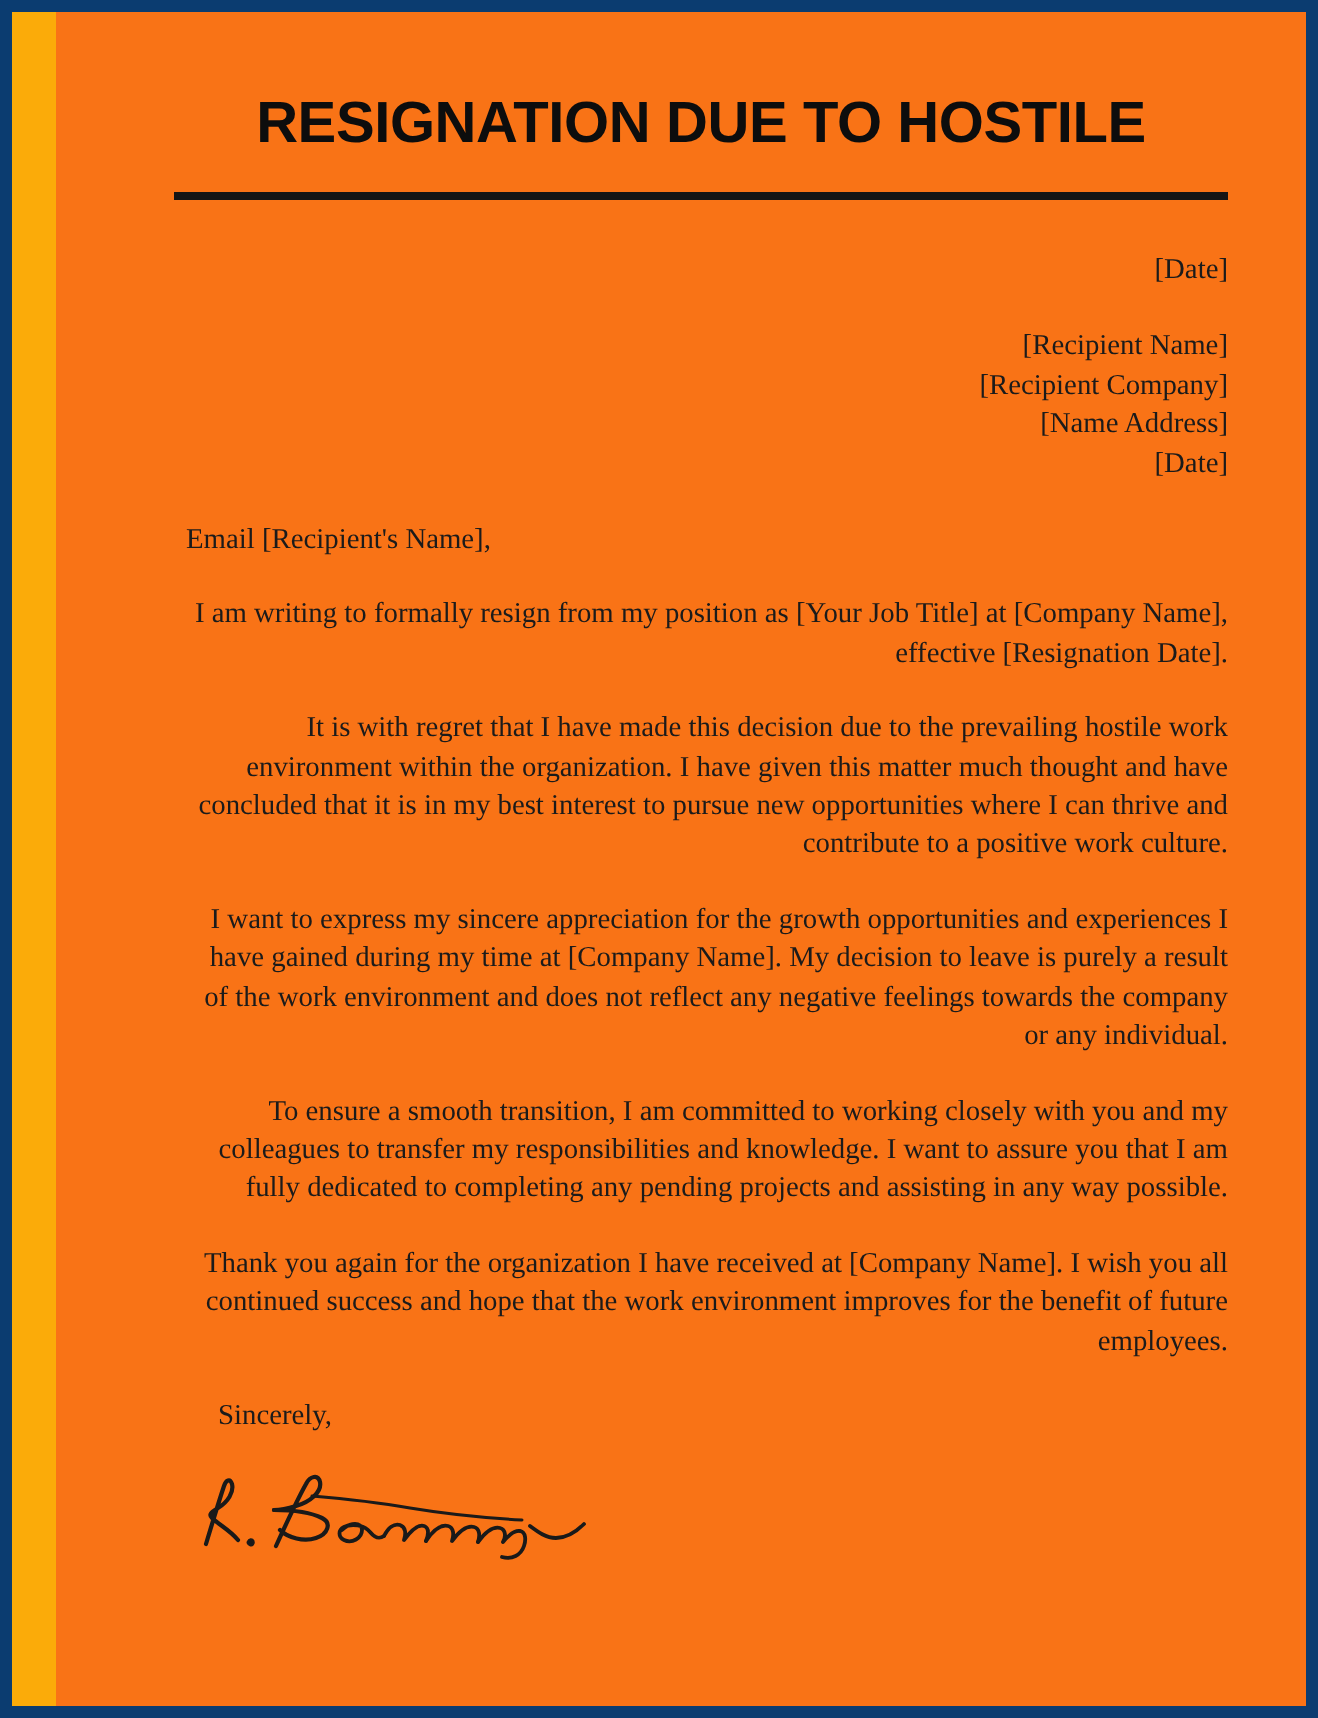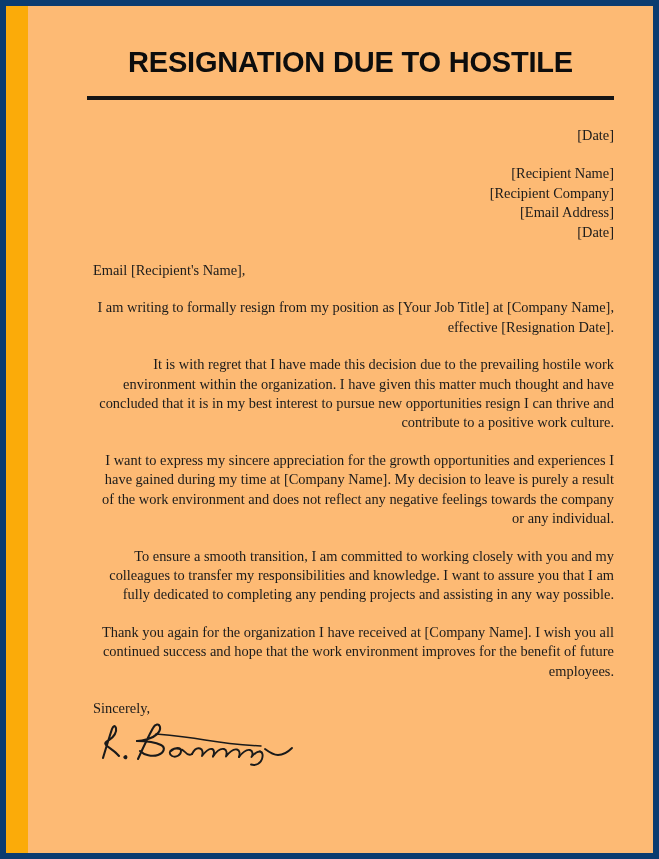--- a/index.html
+++ b/index.html
@@ -15,21 +15,21 @@
     background: #0b3c70;
     overflow: hidden;
     font-family: "Liberation Serif", "DejaVu Serif", serif;
   }
   .paper {
     position: absolute;
     left: 6px;
     top: 6px;
     right: 6px;
     bottom: 6px;
-    background: #fdba74;
+    background: #f97316;
     overflow: hidden;
   }
   .accent-bar {
     position: absolute;
     left: 0;
     top: 0;
     width: 22px;
     height: 100%;
     background: #fbab09;
   }
@@ -83,21 +83,21 @@
     margin: 0 0 18px 0;
     text-align: right;
   }
   .para:last-child {
     margin-bottom: 0;
   }
   .salutation {
     margin: 0 0 18px 0;
   }
   .closing {
-    margin: 0;
+    margin: 16px;
   }
   .signature {
     margin-top: 2px;
     height: 46px;
     width: 230px;
   }
   .signature svg {
     display: block;
     overflow: visible;
   }
@@ -120,29 +120,29 @@
       </div>
 
       <div class="letter-body">
 
         <div class="meta-line">[Date]</div>
 
         <div class="block-gap"></div>
 
         <div class="meta-line">[Recipient Name]</div>
         <div class="meta-line">[Recipient Company]</div>
-        <div class="meta-line">[Email Address]</div>
+        <div class="meta-line">[Name Address]</div>
         <div class="meta-line">[Date]</div>
 
         <div class="block-gap"></div>
 
         <p class="salutation">Email [Recipient's Name],</p>
 
         <p class="para">I am writing to formally resign from my position as [Your Job Title] at [Company Name], effective [Resignation Date].</p>
-        <p class="para">It is with regret that I have made this decision due to the prevailing hostile work environment within the organization. I have given this matter much thought and have concluded that it is in my best interest to pursue new opportunities resign I can thrive and contribute to a positive work culture.</p>
+        <p class="para">It is with regret that I have made this decision due to the prevailing hostile work environment within the organization. I have given this matter much thought and have concluded that it is in my best interest to pursue new opportunities where I can thrive and contribute to a positive work culture.</p>
         <p class="para">I want to express my sincere appreciation for the growth opportunities and experiences I have gained during my time at [Company Name]. My decision to leave is purely a result of the work environment and does not reflect any negative feelings towards the company or any individual.</p>
         <p class="para">To ensure a smooth transition, I am committed to working closely with you and my colleagues to transfer my responsibilities and knowledge. I want to assure you that I am fully dedicated to completing any pending projects and assisting in any way possible.</p>
         <p class="para">Thank you again for the organization I have received at [Company Name]. I wish you all continued success and hope that the work environment improves for the benefit of future employees.</p>
 
         <p class="closing">Sincerely,</p>
 
         <div class="signature" title="R. Beaudry">
           <svg viewBox="0 0 230 46" width="230" height="46" aria-hidden="true">
             <g fill="none" stroke="#1a1a1a" stroke-linecap="round" stroke-linejoin="round">
               <path d="M10 38 C13 28, 16 18, 19 9 C20 6, 22 5, 23 8 C24 12, 21 17, 16 20 C13 22, 11 23, 13 25 C16 28, 22 31, 26 36" stroke-width="2.1"></path>

